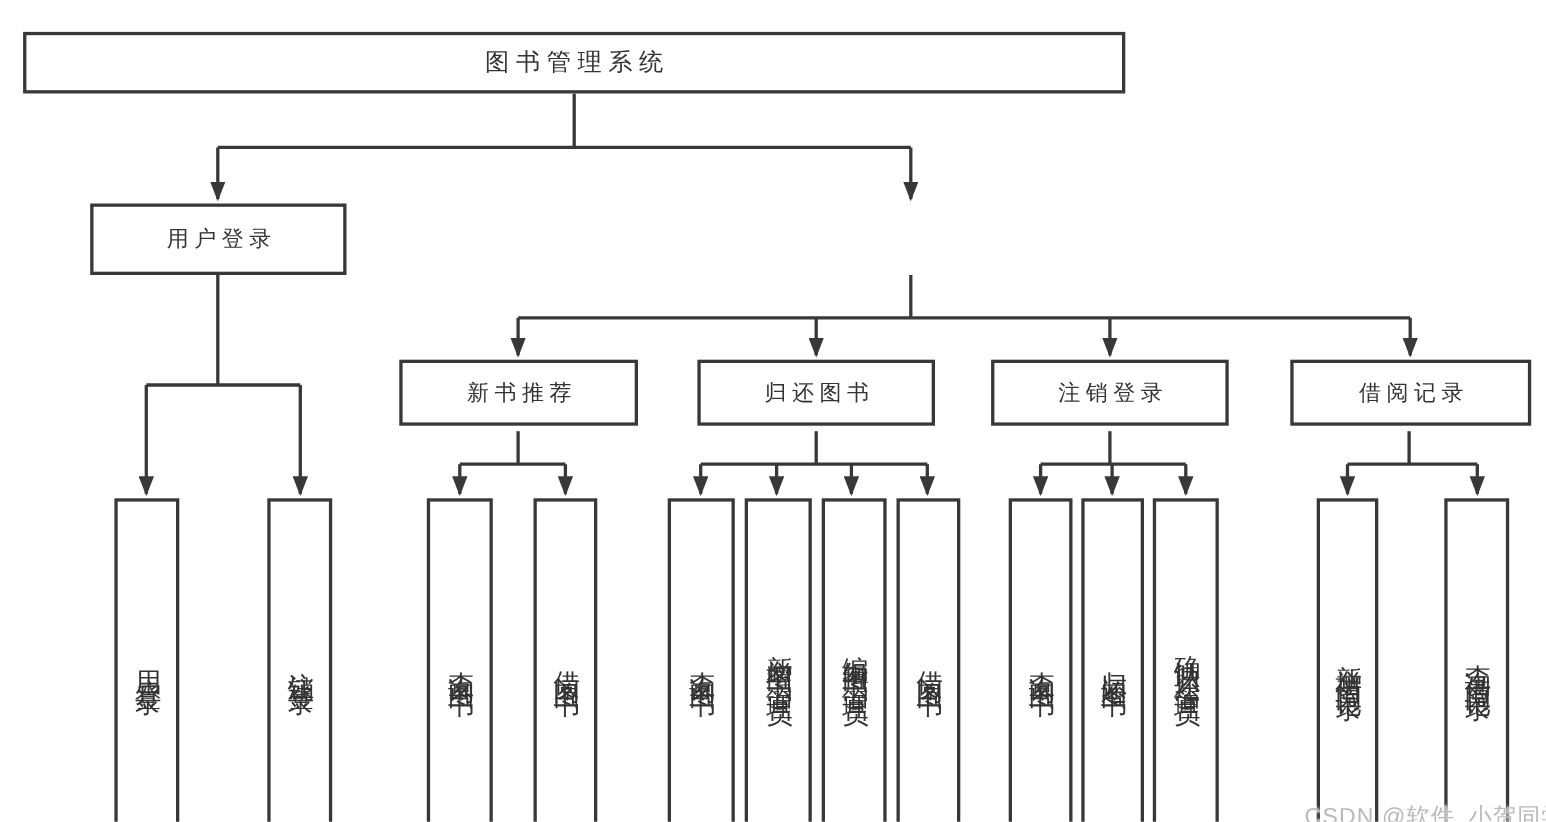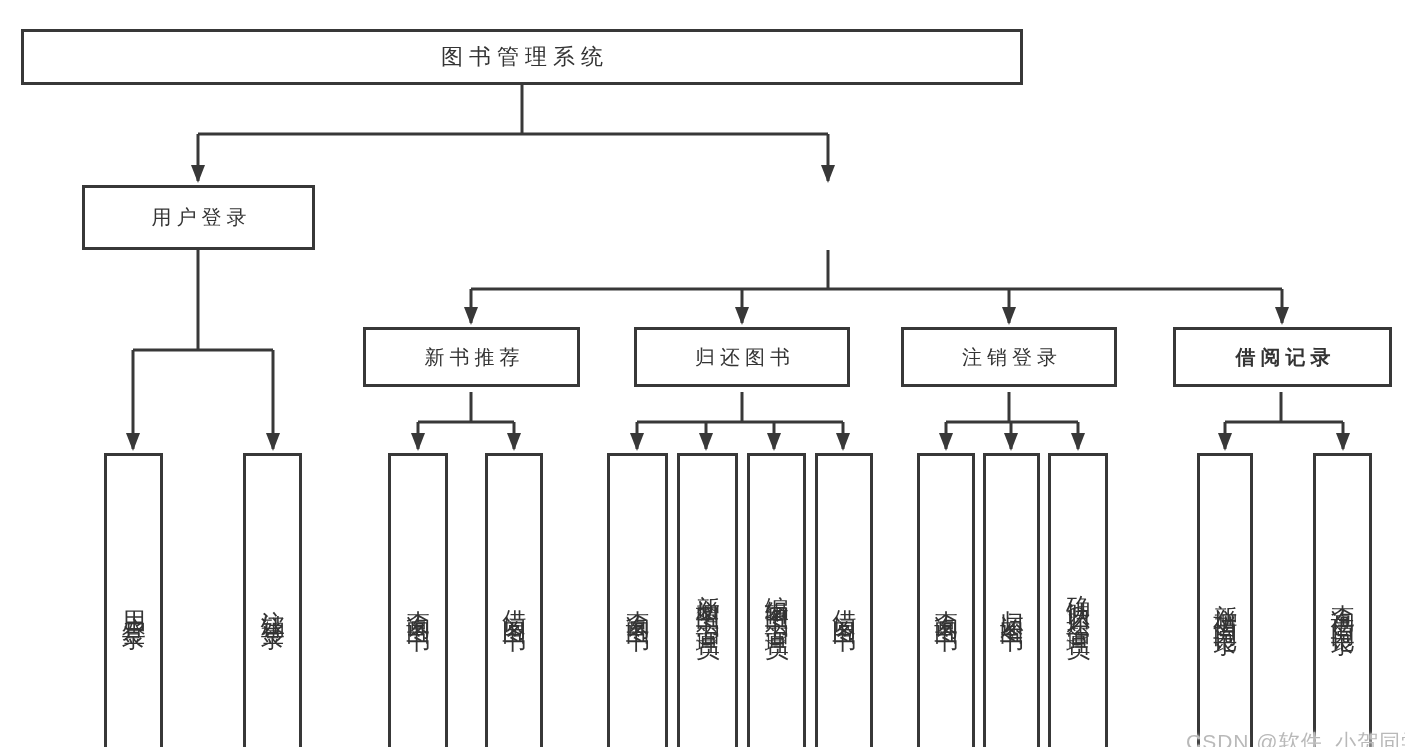--- a/index.html
+++ b/index.html
@@ -117,21 +117,21 @@
 
   <div class="node l3" style="left:363px;width:217px;">
     <span class="hlabel">新书推荐</span>
   </div>
   <div class="node l3" style="left:634px;width:216px;">
     <span class="hlabel">归还图书</span>
   </div>
   <div class="node l3" style="left:901px;width:216px;">
     <span class="hlabel">注销登录</span>
   </div>
-  <div class="node l3" style="left:1173px;width:219px;font-weight:bold;">
+  <div class="node l3" style="left:1173px;width:219px;">
     <span class="hlabel">借阅记录</span>
   </div>
 
   <div class="node leaf" style="left:104px;width:59px;">
     <span class="vtext">用户登录</span>
   </div>
   <div class="node leaf" style="left:243px;width:59px;">
     <span class="vtext">注销登录</span>
   </div>
 

